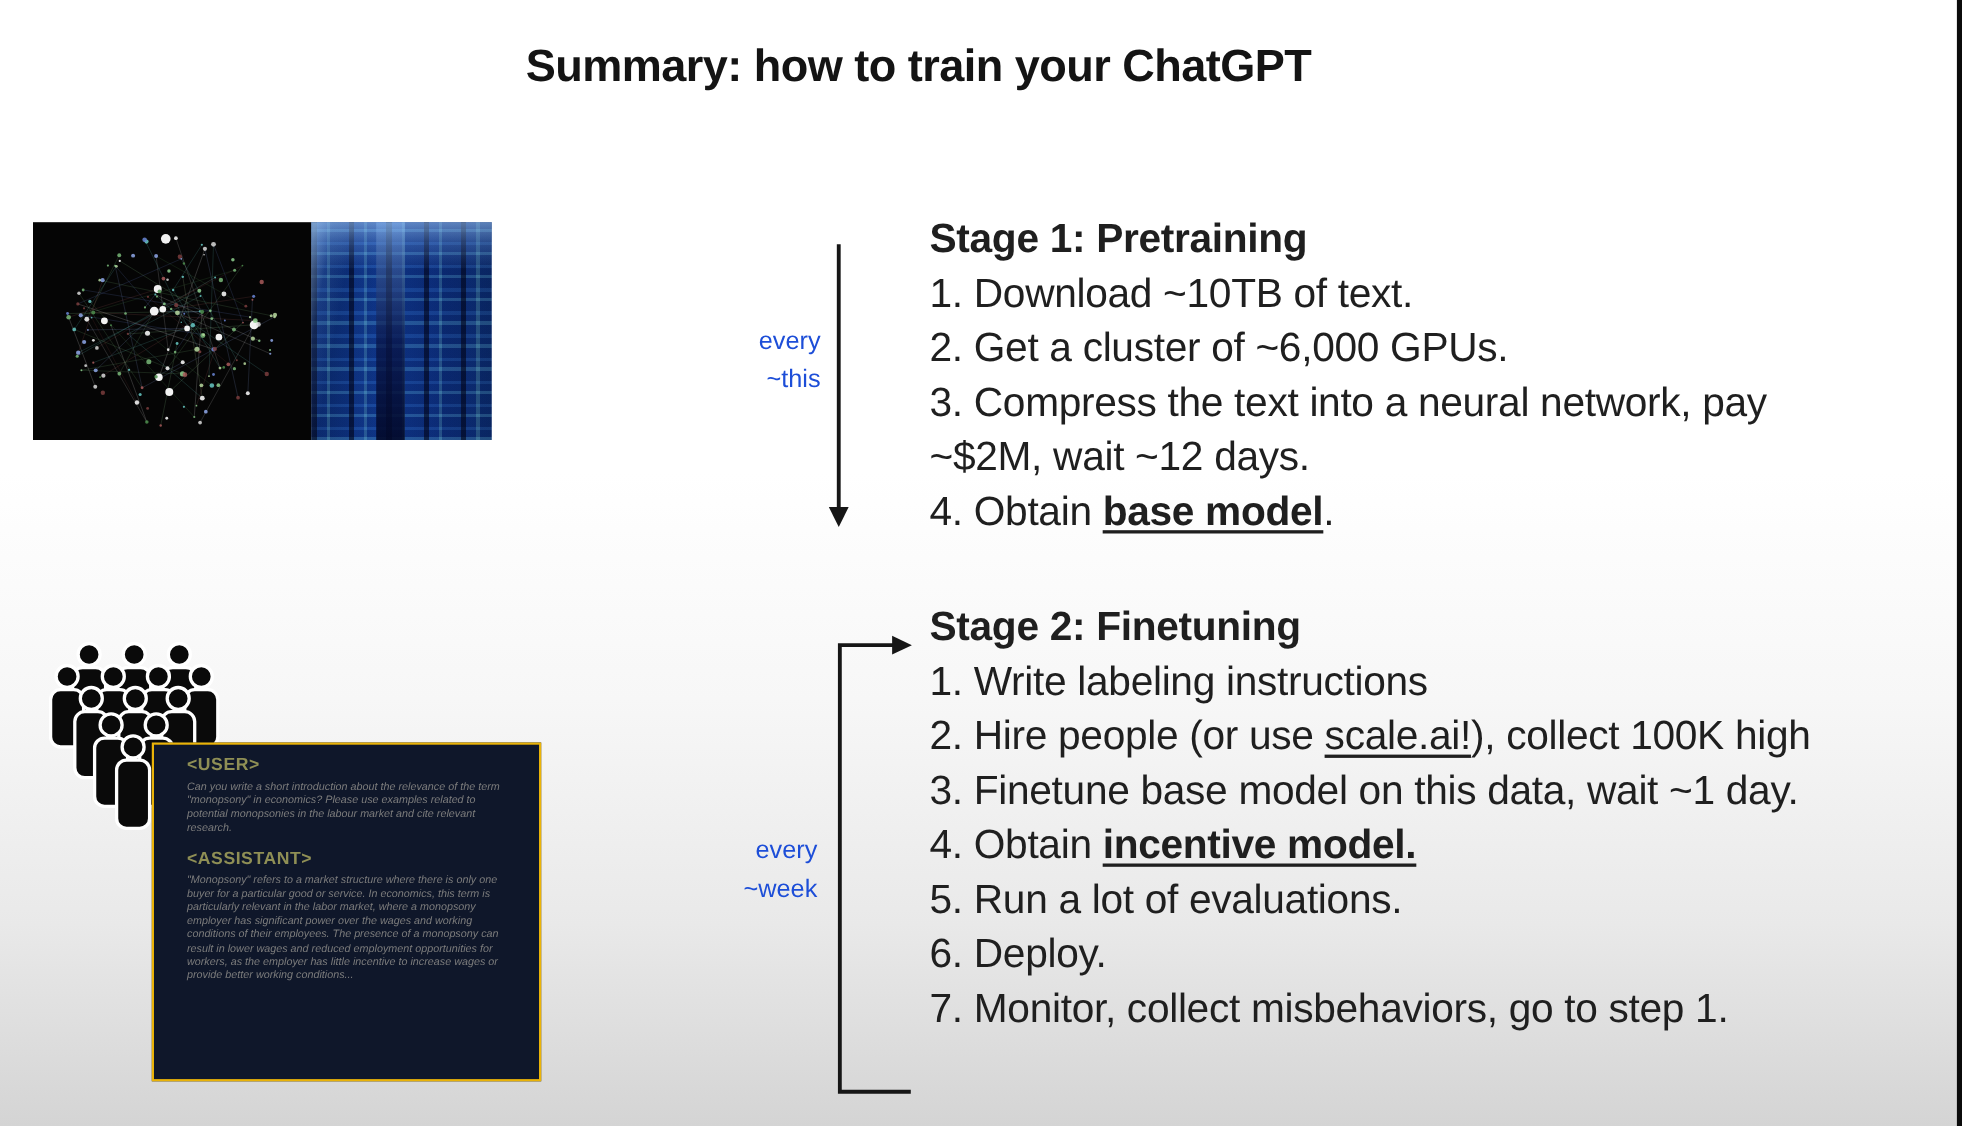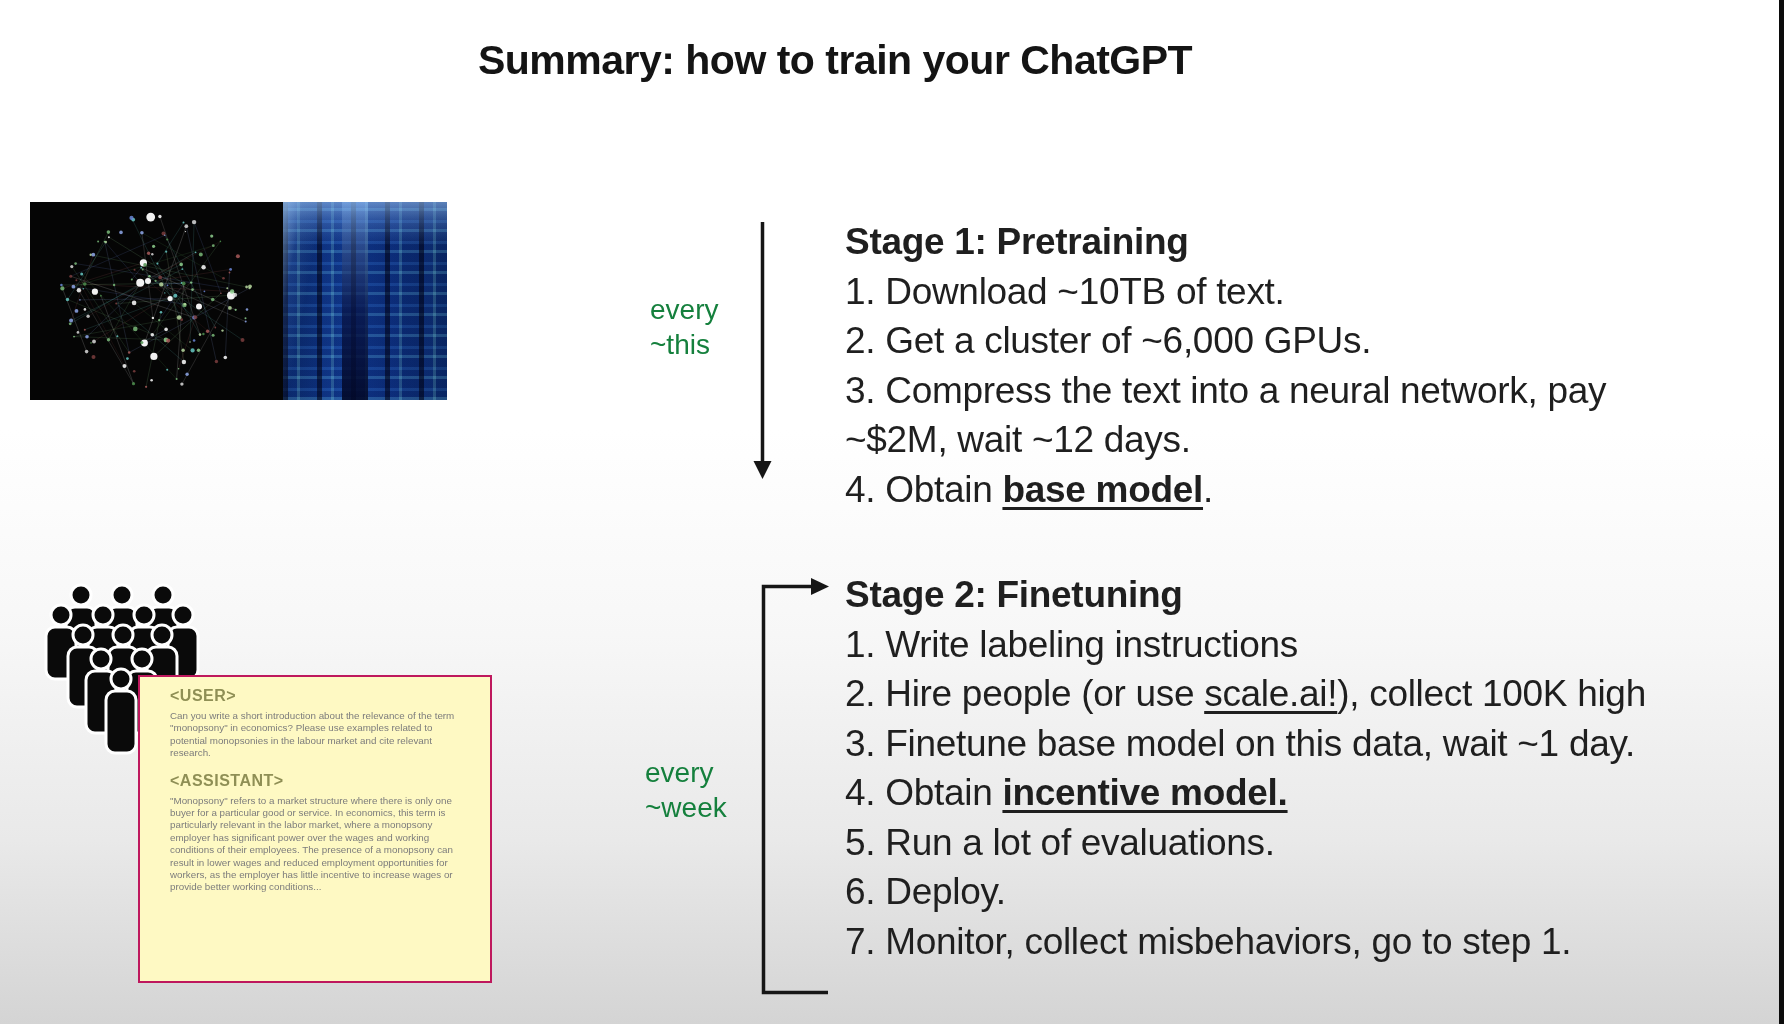--- a/index.html
+++ b/index.html
@@ -21,40 +21,40 @@
     background:
       linear-gradient(180deg, rgba(160,205,255,.55) 0%, rgba(120,170,240,.30) 9%, rgba(20,50,130,0) 22%),
       linear-gradient(100deg, rgba(170,215,255,.45) 2%, rgba(90,140,220,.18) 10%, rgba(0,0,40,0) 20%),
       repeating-linear-gradient(90deg, rgba(2,6,30,.65) 0 5px, rgba(20,60,160,.15) 5px 14px, rgba(130,220,220,.22) 14px 17px, rgba(10,40,120,.12) 17px 34px),
       repeating-linear-gradient(0deg, rgba(140,235,225,.20) 0 3px, rgba(6,20,70,.22) 3px 9px, rgba(90,160,220,.14) 9px 12px, rgba(4,14,60,.20) 12px 21px),
       linear-gradient(90deg,#0a2a68 0%,#12409c 38%,#0c2f7c 70%,#0a2a66 100%);
   }
   .srv-aisle{position:absolute;left:36%;top:0;width:16%;height:100%;
       background:linear-gradient(180deg,rgba(150,200,255,.35) 0%, rgba(8,20,70,.75) 55%, rgba(2,8,40,.9) 100%);}
   
-  .flow-label{position:absolute;text-align:left;color:#15803d;font-size:28px;line-height:35px;}
+  .flow-label{position:absolute;text-align:right;color:#1d4ed8;font-size:23px;line-height:35px;}
   #label-year{left:650px;top:292px;width:96px;}
   #label-week{left:645px;top:755px;width:98px;}
   
-  .stage{position:absolute;left:845px;color:#1f1f1f;font-size:37px;line-height:49.5px;letter-spacing:-0.3px;margin-top:25px;}
+  .stage{position:absolute;left:845px;color:#1f1f1f;font-size:37px;line-height:49.5px;letter-spacing:-0.3px;}
   #stage1{top:192px;}
   #stage2{top:545px;}
   .stage .row{white-space:nowrap;}
   .stage .b{font-weight:bold;}
   .stage .u{text-decoration:underline;text-decoration-thickness:3px;text-underline-offset:5px;}
   
   #crowd{position:absolute;left:43px;top:583px;width:162px;height:178px;}
   
   .doc-panel{
     position:absolute;left:138px;top:675px;width:354px;height:308px;box-sizing:border-box;
-    background:#fef9c3;border:2px solid #be185d;
+    background:#0f172a;border:2px solid #eab308;
     padding:10px 14px 0 30px;
   }
   .doc-tag{font-size:16px;font-weight:bold;color:#8f8f55;letter-spacing:.5px;margin-bottom:5px;}
-  .doc-text{font-size:9.8px;line-height:12.4px;color:#7c7c7c;width:292px;margin-bottom:12px;}
+  .doc-text{font-size:9.8px;line-height:12.4px;color:#7c7c7c;width:292px;margin-bottom:12px;font-style:italic;}
   .arrows-overlay{position:absolute;left:0;top:0;pointer-events:none;}
 </style>
 </head>
 <body>
 
 <div class="edge-bar"></div>
 
 <h1 class="slide-title">Summary: how to train your ChatGPT</h1>
 
 <div class="photo-wrap">

